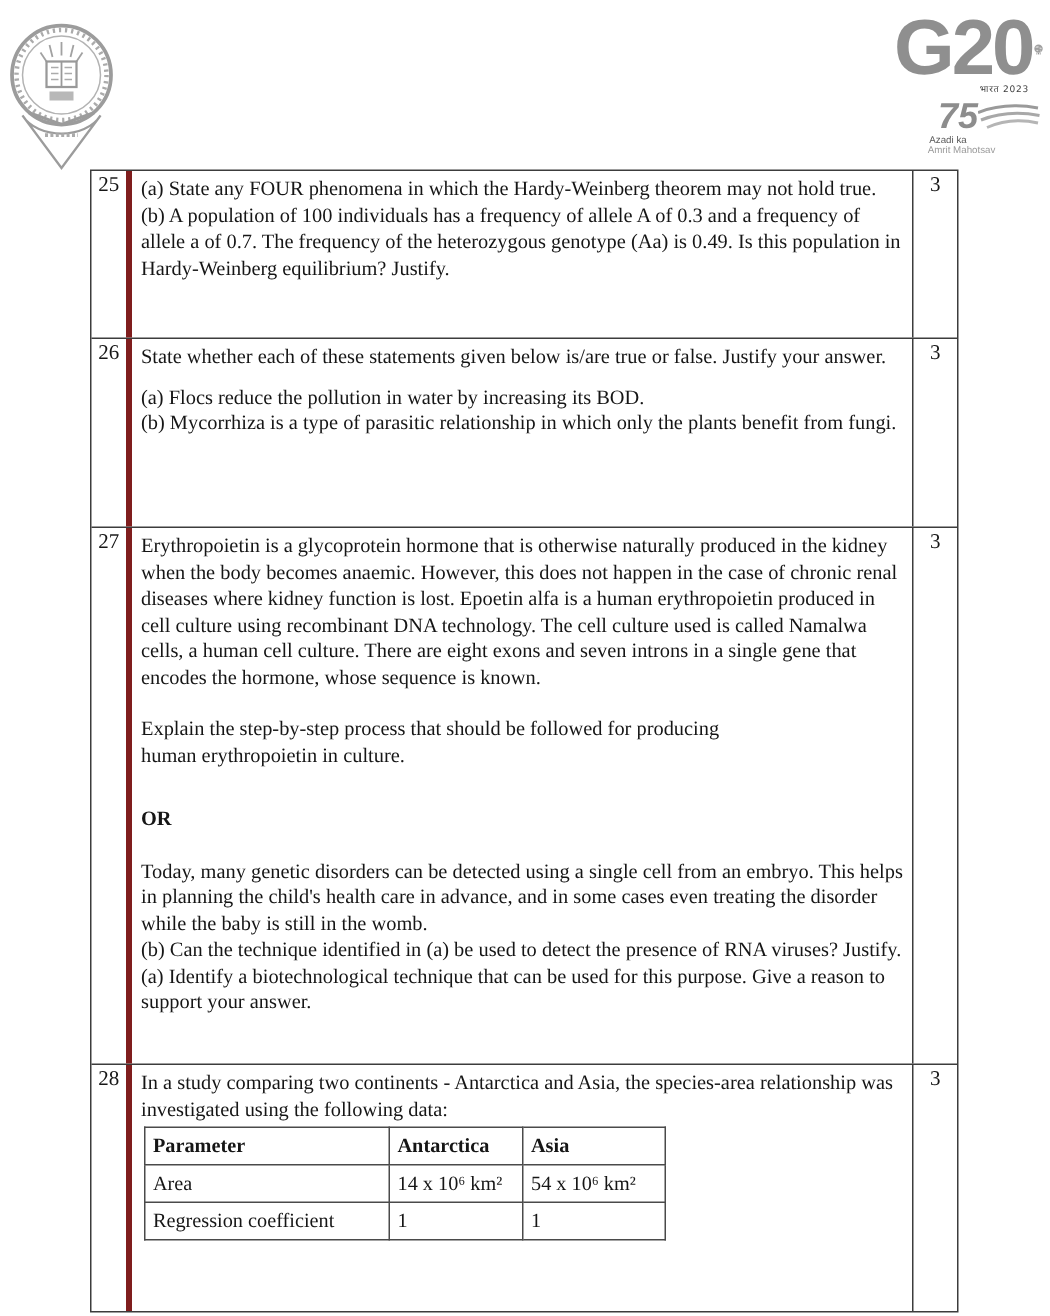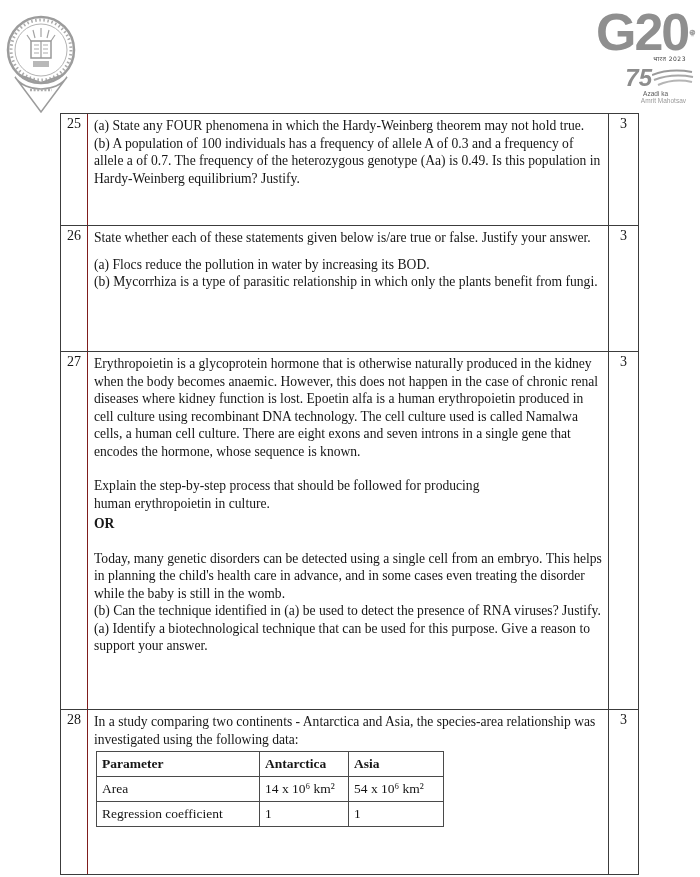--- a/index.html
+++ b/index.html
@@ -14,49 +14,49 @@
   .g20-row{display:flex;justify-content:flex-end;align-items:flex-start;}
   .g20-text{
     font-family:"Liberation Sans","DejaVu Sans",sans-serif;
     font-size:52px;font-weight:bold;color:#8f8f8f;letter-spacing:-2px;line-height:40px;
   }
   .globe{margin-left:1px;margin-top:1px;}
   .g20-caption{
     font-family:"DejaVu Sans","Liberation Sans",sans-serif;
     font-size:6px;color:#3e3e3e;margin-top:2px;padding-right:10px;letter-spacing:.5px;
   }
-  .azadi{margin-top:4px;padding-right:2px;}
+  .azadi{margin-top:4px;padding-right:2px;text-align:center;}
   .azadi-top{display:flex;justify-content:flex-end;align-items:center;}
   .azadi-75{
     font-family:"Liberation Sans","DejaVu Sans",sans-serif;
     font-size:24px;font-style:italic;font-weight:bold;color:#8d8d8d;line-height:22px;
   }
   .azadi-cap1{font-family:"Liberation Sans",sans-serif;font-size:6.5px;color:#5a5a5a;margin-top:1px;padding-right:26px;}
   .azadi-cap2{font-family:"Liberation Sans",sans-serif;font-size:6.5px;color:#9a9a9a;padding-right:8px;}
   
   .qtable{
     position:absolute;left:60px;top:113px;width:579px;height:762px;
     border:1px solid #3c3c3c;display:flex;flex-direction:column;box-sizing:border-box;
     background:#fff;
   }
   .qrow{display:flex;border-bottom:1px solid #3c3c3c;box-sizing:border-box;}
   .qrow:last-child{border-bottom:none;flex:1;}
   .qnum{
-    width:27px;border-right:1px solid #7f1d1d;box-sizing:border-box;
+    width:27px;border-right:4px solid #7f1d1d;box-sizing:border-box;
     text-align:center;font-size:14px;padding-top:2px;flex:none;
   }
   .qtext{
     flex:1;border-right:1px solid #3c3c3c;box-sizing:border-box;
     font-size:13.6px;line-height:17.5px;padding:3px 5px 3px 6px;
   }
   .qmarks{width:29px;text-align:center;font-size:14px;padding-top:2px;flex:none;}
   .para{white-space:pre-line;}
   .gap1{margin-top:17px;}
   .gap2{margin-top:9px;}
-  .or-label{font-weight:bold;margin-top:3px;}
+  .or-label{font-weight:bold;margin-top:25px;}
   
   .dtable{
     border-collapse:collapse;margin-top:3px;margin-left:2px;
     font-size:13.5px;line-height:16px;border-radius:17px;
   }
   .dtable th,.dtable td{
     border:1px solid #4a4a4a;padding:3px 5px;text-align:left;
     font-weight:normal;height:18px;box-sizing:content-box;
   }
   .dtable th{font-weight:bold;}

